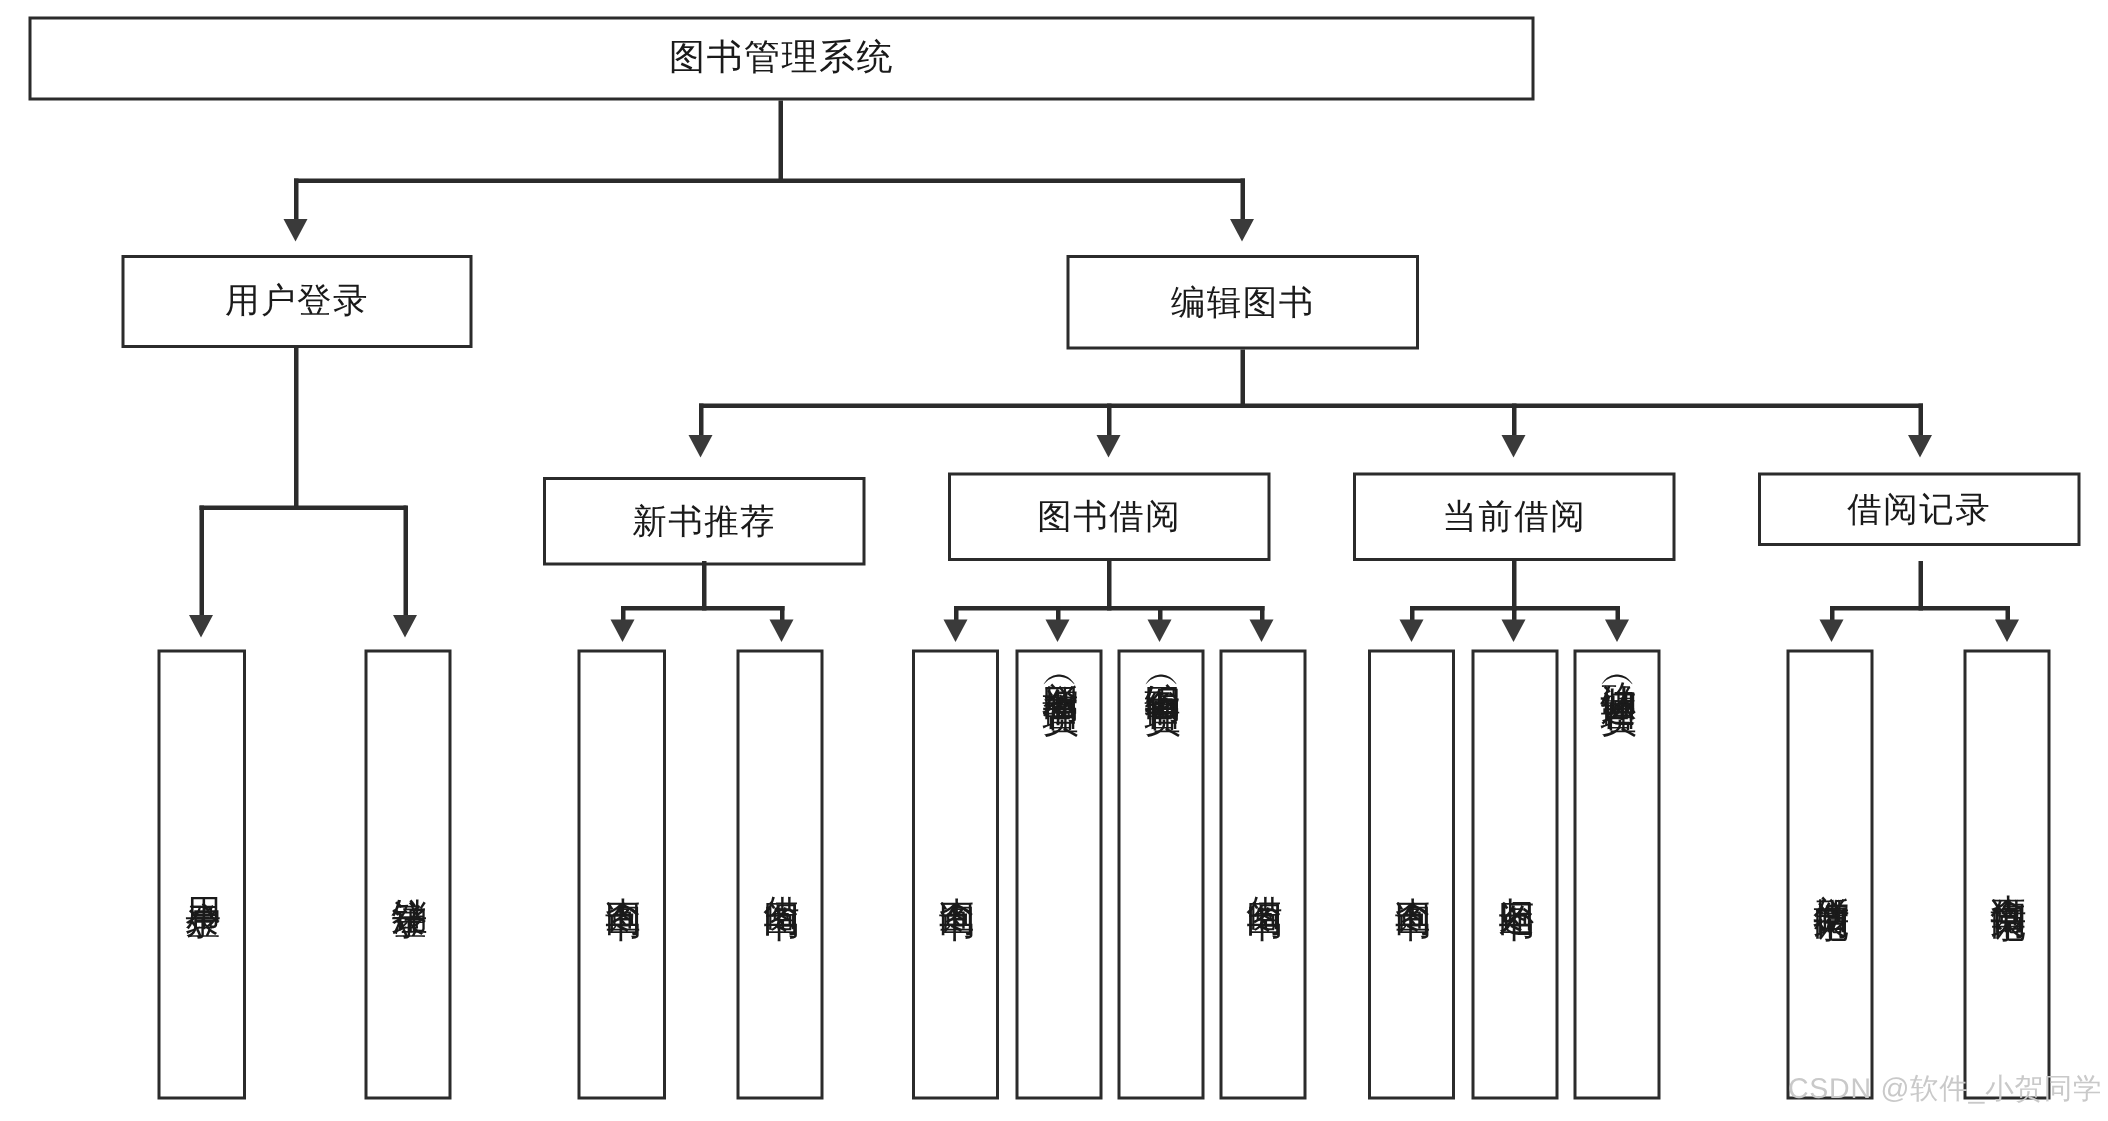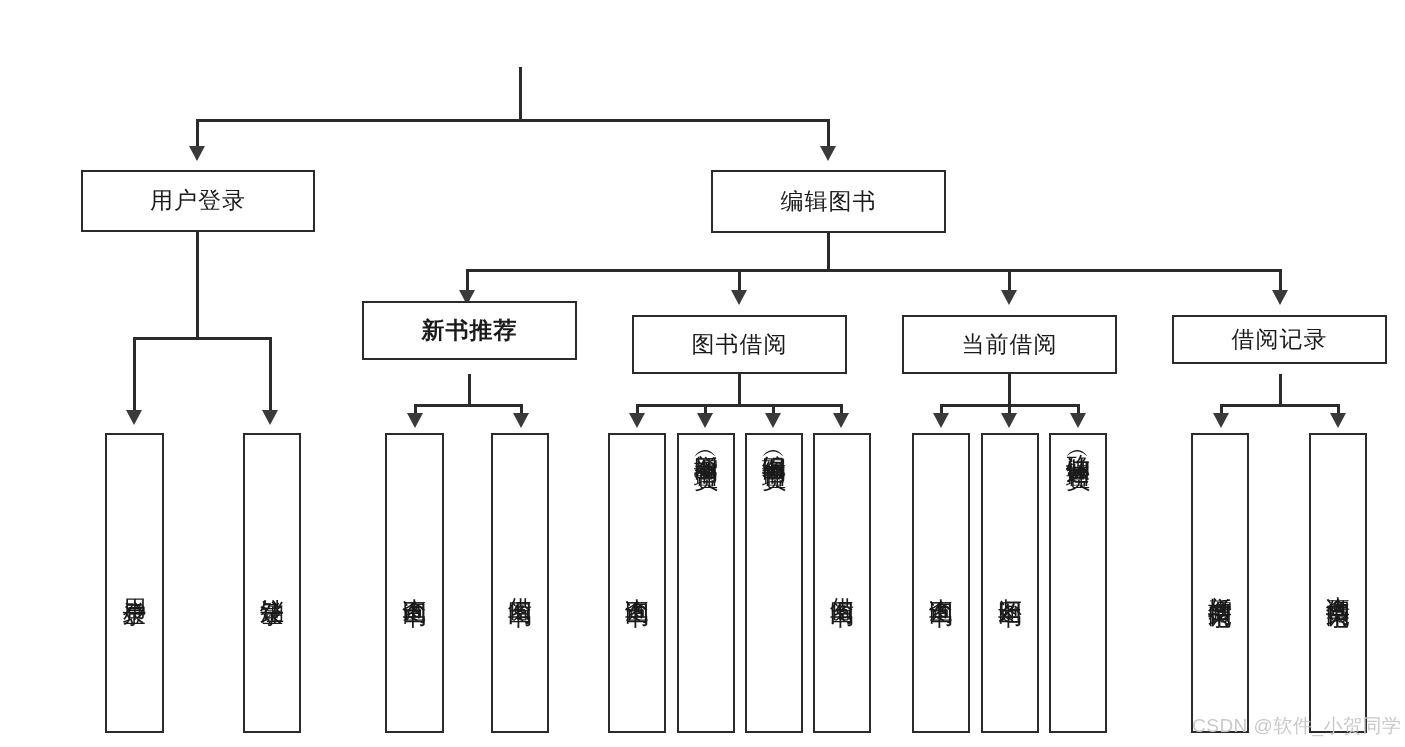--- a/index.html
+++ b/index.html
@@ -80,20 +80,23 @@
     white-space:nowrap;
     user-select:none;
     letter-spacing:0.5px;
   }
 </style>
 </head>
 <body>
 
 <div id="canvas">
 
+  <div class="node h-node root" style="left:19px; top:11px; width:1004px; height:56px;">
+    <span class="label">图书管理系统</span>
+  </div>
 
   <div class="vline" style="left:519px; top:67px; width:3px; height:54px;"></div>
 
   <div class="hline" style="left:196px; top:119px; width:634px; height:3px;"></div>
 
   <div class="vline" style="left:196px; top:119px; width:3px; height:30px;"></div>
   <div class="arrow" style="left:189px; top:146px;"></div>
   <div class="vline" style="left:827px; top:119px; width:3px; height:30px;"></div>
   <div class="arrow" style="left:820px; top:146px;"></div>
 
@@ -116,21 +119,21 @@
   <div class="hline" style="left:466px; top:269px; width:816px; height:3px;"></div>
   <div class="vline" style="left:466px; top:269px; width:3px; height:23px;"></div>
   <div class="arrow" style="left:459px; top:290px;"></div>
   <div class="vline" style="left:738px; top:269px; width:3px; height:23px;"></div>
   <div class="arrow" style="left:731px; top:290px;"></div>
   <div class="vline" style="left:1008px; top:269px; width:3px; height:23px;"></div>
   <div class="arrow" style="left:1001px; top:290px;"></div>
   <div class="vline" style="left:1279px; top:269px; width:3px; height:23px;"></div>
   <div class="arrow" style="left:1272px; top:290px;"></div>
 
-  <div class="node h-node" style="left:362px; top:301px; width:215px; height:59px;font-weight:bold;">
+  <div class="node h-node" style="left:362px; top:318px; width:215px; height:59px;">
     <span class="label">新书推荐</span>
   </div>
   <div class="node h-node" style="left:902px; top:315px; width:215px; height:59px;">
     <span class="label">当前借阅</span>
   </div>
   <div class="node h-node" style="left:632px; top:315px; width:215px; height:59px;">
     <span class="label">图书借阅</span>
   </div>
   <div class="node h-node" style="left:1172px; top:315px; width:215px; height:49px;">
     <span class="label">借阅记录</span>

